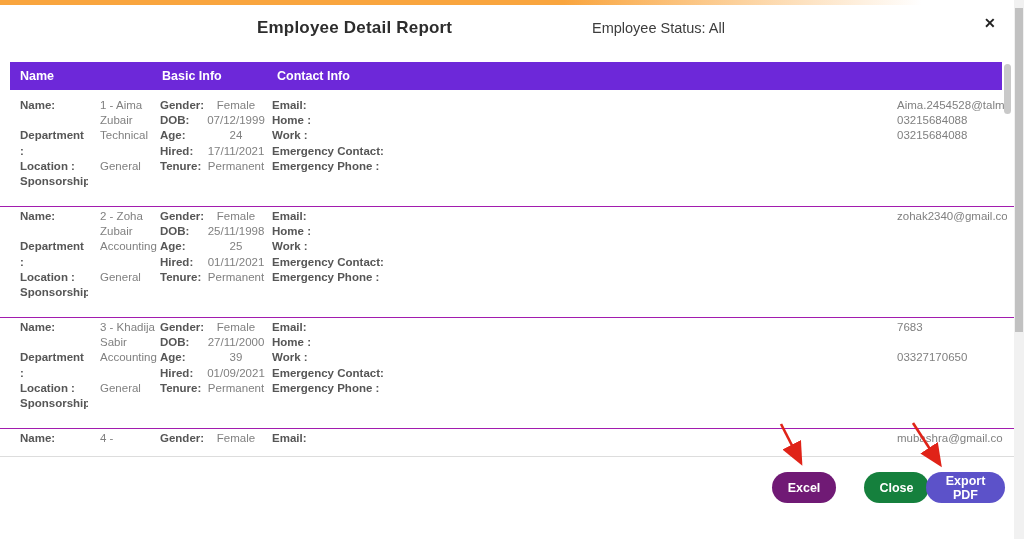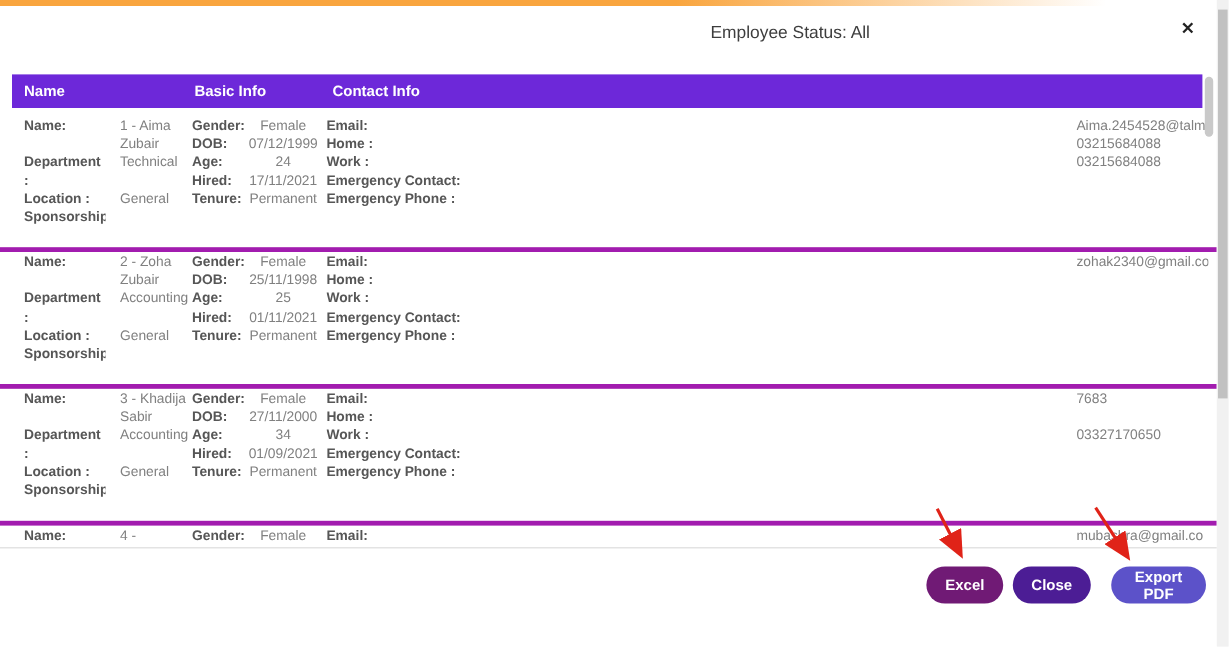--- a/index.html
+++ b/index.html
@@ -8,48 +8,49 @@
   .top-accent{position:absolute;top:0;left:0;width:100%;height:5px;
         background:linear-gradient(to right,#F9A53E 0%,#F9A53E 55%,rgba(249,165,62,0) 90%);}
   .title{position:absolute;left:257px;top:18px;font-size:17px;font-weight:bold;color:#2d2d2d;letter-spacing:.2px;}
   .status{position:absolute;left:592px;top:20px;font-size:14.5px;color:#3d3d3d;}
   .close-x{position:absolute;left:984px;top:15px;font-size:14px;font-weight:bold;color:#222;cursor:pointer;}
   .thead{position:absolute;left:10px;top:62px;width:992px;height:28px;background:#6d28d9;}
   .th{position:absolute;top:7px;color:#fff;font-size:12.5px;font-weight:bold;}
   .th-name{left:10px}.th-basic{left:152px}.th-contact{left:267px}
   .tbody{position:absolute;left:0;top:90px;width:1014px;height:366px;overflow:hidden;
         padding-top:6px;box-sizing:border-box;}
-  .report-row{position:relative;height:110px;border-bottom:4px solid #a21caf;}
+  .report-row{position:relative;height:110px;border-bottom:1px solid #a21caf;}
   .col{position:absolute;top:2px;font-size:11.5px;}
   .tline{height:15.2px;line-height:15.2px;white-space:nowrap;overflow:hidden;}
   .name-label{left:20px;width:68px;font-weight:bold;color:#565656;}
   .name-value{left:100px;width:70px;color:#808080;}
   .basic-label{left:160px;width:46px;font-weight:bold;color:#565656;}
   .basic-value{left:204px;width:64px;color:#808080;text-align:center;}
   .contact-label{left:272px;width:175px;font-weight:bold;color:#565656;}
   .contact-value{left:897px;width:110px;color:#808080;}
   .footer-divider{position:absolute;left:0;top:456px;width:1014px;height:1px;background:#dddddd;}
   .btn{position:absolute;top:472px;height:31px;border:none;border-radius:16px;color:#fff;
         font-size:12.5px;font-weight:bold;font-family:"Liberation Sans",sans-serif;cursor:pointer;}
   .btn-excel{left:772px;width:64px;background:#701a75;}
-  .btn-close{left:844px;width:65px;background:#4c1d95;}
+  .btn-close{left:864px;width:65px;background:#15803d;}
   .btn-pdf{left:926px;width:79px;background:#5C52C9;}
   .table-scroll-thumb{position:absolute;left:1004px;top:64px;width:7px;height:50px;
         border-radius:4px;background:#c9c9c9;}
   .page-scrollbar{position:absolute;left:1014px;top:0;width:10px;height:539px;background:#f1f1f1;z-index:10;}
   .page-scroll-thumb{position:absolute;left:1px;top:8px;width:8px;height:324px;background:#c1c1c1;}
   .arrows{position:absolute;left:0;top:0;width:1024px;height:539px;pointer-events:none;z-index:20;}
 </style>
 </head>
 <body>
 
 <div class="page">
 
   <div class="top-accent"></div>
 
+  <div class="title">Employee Detail Report</div>
   <div class="status">Employee Status: All</div>
   <div class="close-x">✕</div>
 
   <div class="thead">
     <span class="th th-name">Name</span>
     <span class="th th-basic">Basic Info</span>
     <span class="th th-contact">Contact Info</span>
   </div>
 
   <div class="tbody">
@@ -156,21 +157,21 @@
       <div class="col basic-label">
           <div class="tline">Gender:</div>
           <div class="tline">DOB:</div>
           <div class="tline">Age:</div>
           <div class="tline">Hired:</div>
           <div class="tline">Tenure:</div>
         </div>
       <div class="col basic-value">
           <div class="tline">Female</div>
           <div class="tline">27/11/2000</div>
-          <div class="tline">34</div>
+          <div class="tline">39</div>
           <div class="tline">01/09/2021</div>
           <div class="tline">Permanent</div>
         </div>
       <div class="col contact-label">
           <div class="tline">Email:</div>
           <div class="tline">Home :</div>
           <div class="tline">Work :</div>
           <div class="tline">Emergency Contact:</div>
           <div class="tline">Emergency Phone :</div>
         </div>

